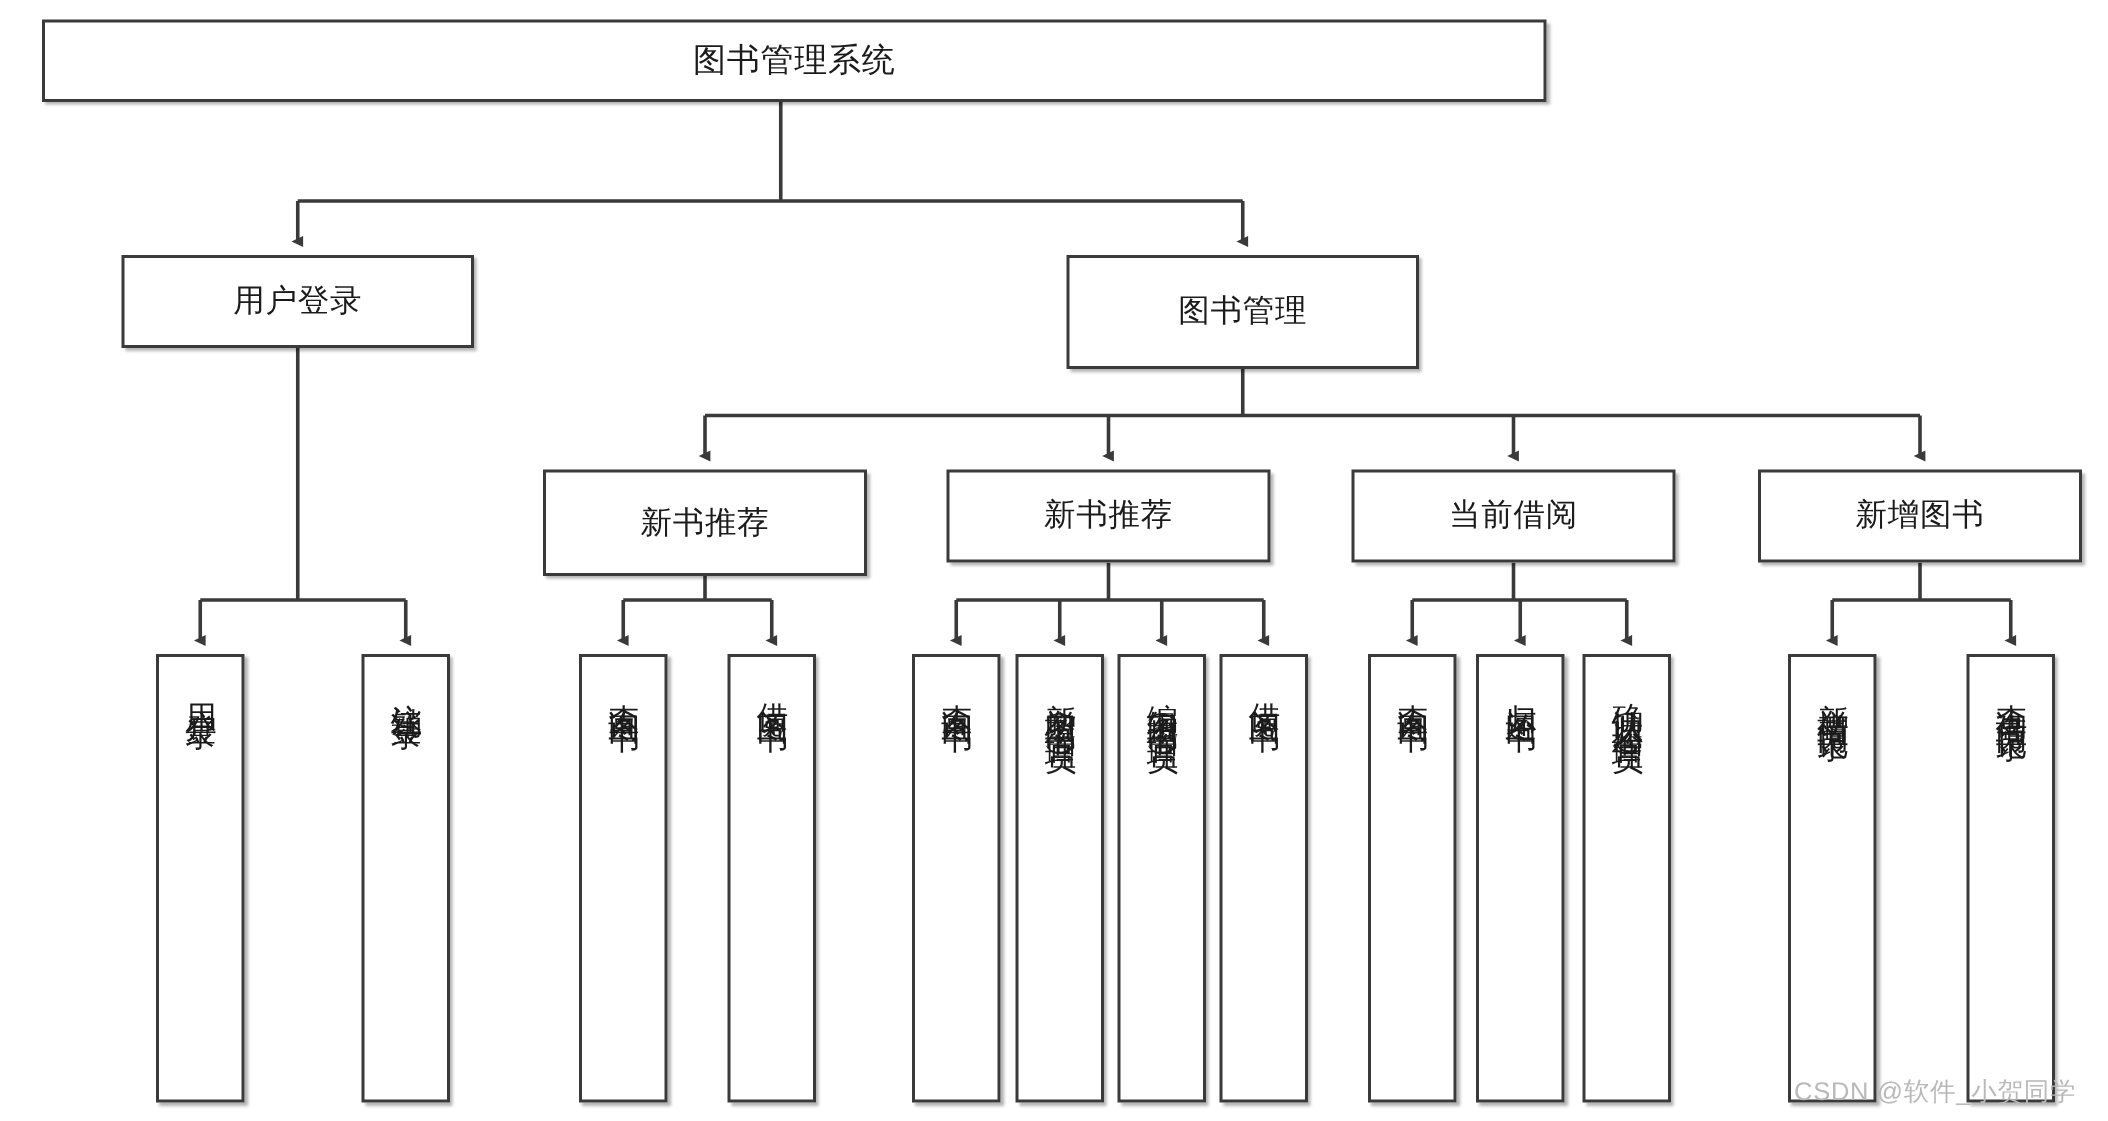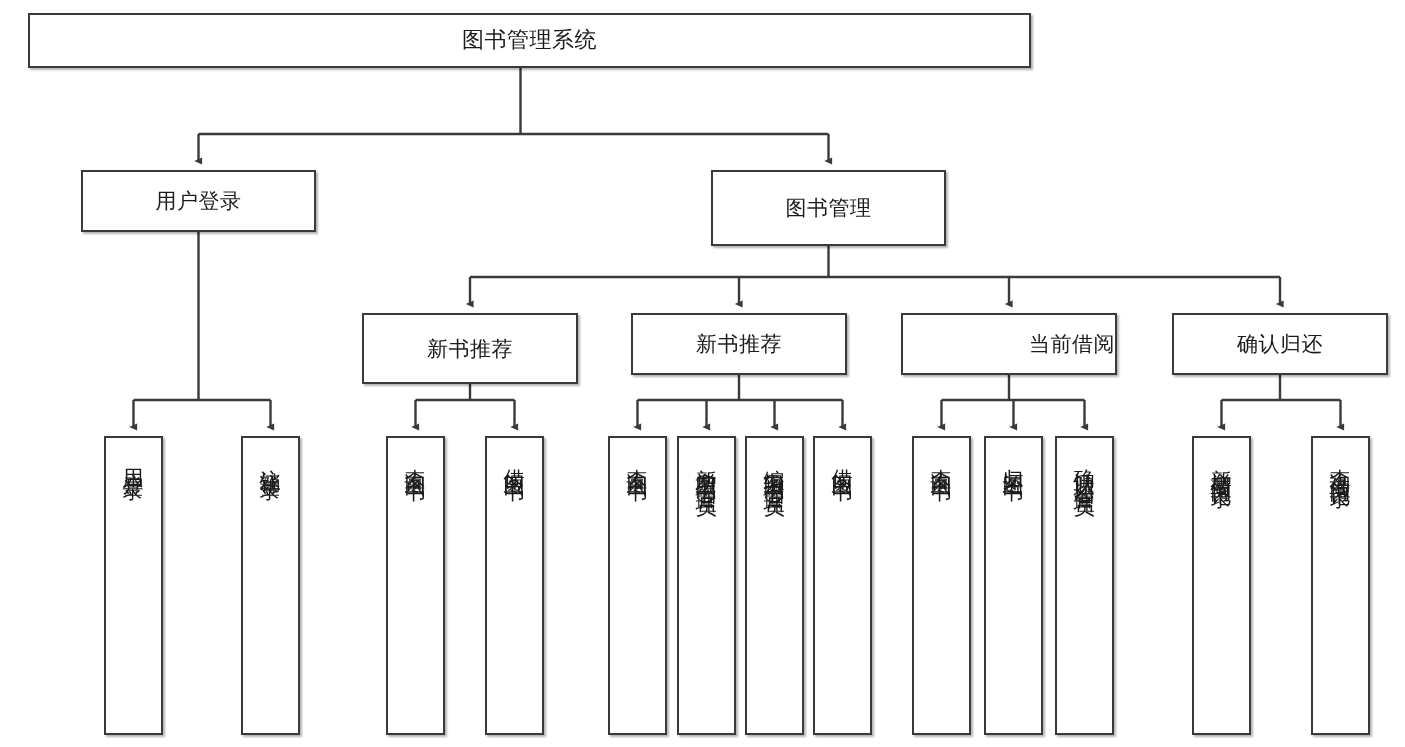--- a/index.html
+++ b/index.html
@@ -124,25 +124,25 @@
       </div>
       <div class="node horizontal" id="node-book-manage" style="left: 711px; top: 170px; width: 235px; height: 76px;">
         <span class="node-label">图书管理</span>
       </div>
       <div class="node horizontal" id="node-new-book-recommend" style="left: 362px; top: 313px; width: 216px; height: 71px;">
         <span class="node-label">新书推荐</span>
       </div>
       <div class="node horizontal" id="node-book-borrow" style="left: 631px; top: 313px; width: 216px; height: 62px;">
         <span class="node-label">新书推荐</span>
       </div>
-      <div class="node horizontal" id="node-current-borrow" style="left: 901px; top: 313px; width: 216px; height: 62px; justify-content: flex-end;">
+      <div class="node horizontal" id="node-current-borrow" style="left: 901px; top: 313px; width: 216px; height: 62px;">
         <span class="node-label">当前借阅</span>
       </div>
       <div class="node horizontal" id="node-borrow-record" style="left: 1172px; top: 313px; width: 216px; height: 62px;">
-        <span class="node-label">确认归还</span>
+        <span class="node-label">新增图书</span>
       </div>
       <div class="node vertical" id="node-leaf-user-login" style="left: 104px; top: 436px; width: 59px; height: 299px;">
         <span class="node-label">用户登录</span>
       </div>
       <div class="node vertical" id="node-leaf-user-logout" style="left: 241px; top: 436px; width: 59px; height: 299px;">
         <span class="node-label">注销登录</span>
       </div>
       <div class="node vertical" id="node-leaf-query-book-rec" style="left: 386px; top: 436px; width: 59px; height: 299px;">
         <span class="node-label">查询图书</span>
       </div>
@@ -171,14 +171,15 @@
         <span class="node-label">确认归还（管理员）</span>
       </div>
       <div class="node vertical" id="node-leaf-add-borrow-record" style="left: 1192px; top: 436px; width: 59px; height: 299px;">
         <span class="node-label">新增借阅记录</span>
       </div>
       <div class="node vertical" id="node-leaf-query-borrow-record" style="left: 1311px; top: 436px; width: 59px; height: 299px;">
         <span class="node-label">查询借阅记录</span>
       </div>
     </div>
 
+  <div class="watermark" style="left:1196px; top:716px;">CSDN @软件_小贺同学</div>
 
 </div>
 
 </body></html>

